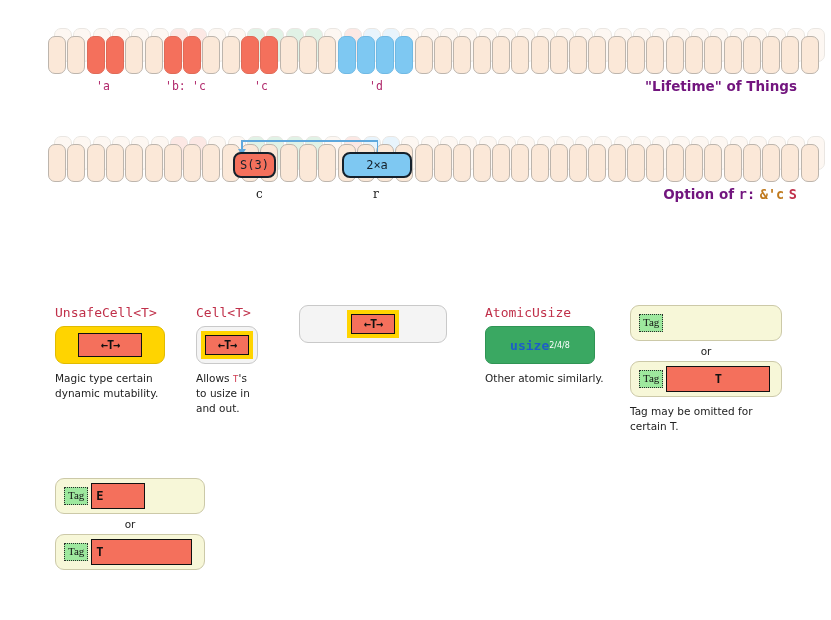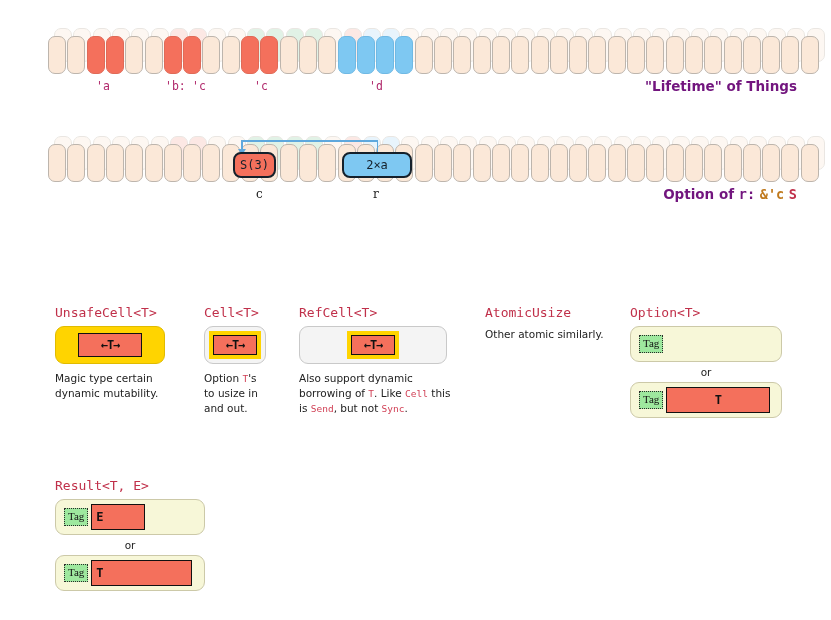--- a/index.html
+++ b/index.html
@@ -458,71 +458,71 @@
     <div class="tbox" style="width:64px; height:24px;">
       <span class="arrowT">←T→</span>
     </div>
   </div>
   <div class="card-desc">
     <span>Magic type certain</span><br>
     <span>dynamic mutability.</span>
   </div>
 </div>
 
-<div class="card" style="left:204px; top:305px; width:95px;">
+<div class="card" style="left:196px; top:305px; width:95px;">
   <div class="card-title">Cell&lt;T&gt;</div>
   <div class="outerbox" style="width:62px; height:38px;">
     <div class="yellowpad" style="width:52px; height:28px;">
       <div class="tbox" style="width:44px; height:20px;">
         <span class="arrowT">←T→</span>
       </div>
     </div>
   </div>
   <div class="card-desc">
-    <span>Option </span><span class="code">T</span><span>'s</span><br>
+    <span>Allows </span><span class="code">T</span><span>'s</span><br>
     <span>to usize in</span><br>
     <span>and out.</span>
   </div>
 </div>
 
 <div class="card" style="left:299px; top:305px; width:160px;">
-  <div class="card-title">RefCell&lt;T&gt;</div>
   <div class="outerbox" style="width:148px; height:38px;">
     <div class="yellowpad" style="width:52px; height:28px;">
       <div class="tbox" style="width:44px; height:20px;">
         <span class="arrowT">←T→</span>
       </div>
     </div>
   </div>
-  <div class="card-desc">
-    <span>Also support dynamic</span><br>
-    <span>borrowing of </span><span class="code">T</span><span>. Like </span><span class="code">Cell</span><span> this</span><br>
-    <span>is </span><span class="code">Send</span><span>, but not </span><span class="code">Sync</span><span>.</span>
-  </div>
 </div>
 
 <div class="card" style="left:485px; top:305px; width:120px;">
   <div class="card-title">AtomicUsize</div>
+  <div class="atomic" style="width:110px; height:38px;">
+    <span class="lbl">usize</span>
+      <span class="sub">2/4/8</span>
+  </div>
   <div class="card-desc">Other atomic similarly.</div>
 </div>
 
 <div class="card" style="left:630px; top:305px; width:152px;">
-  <div class="card-title">Option&lt;T&gt;</div>
   <div class="enumbox" style="width:152px; height:36px;">
     <span class="tag">Tag</span>
   </div>
   <div class="orword" style="width:152px; margin:4px 0 4px 0;">or</div>
   <div class="enumbox" style="width:152px; height:36px;">
     <span class="tag">Tag</span>
     <span class="payload center" style="width:104px; height:26px; margin-left:3px;">T</span>
   </div>
+  <div class="card-desc">
+    <span>Tag may be omitted for</span><br>
+    <span>certain T.</span>
+  </div>
 </div>
 
 <div class="card" style="left:55px; top:478px; width:150px;">
-  <div class="card-title">Result&lt;T, E&gt;</div>
   <div class="enumbox" style="width:150px; height:36px;">
     <span class="tag">Tag</span>
     <span class="payload left" style="width:54px; height:26px; margin-left:3px;">E</span>
   </div>
   <div class="orword" style="width:150px; margin:4px 0 4px 0;">or</div>
   <div class="enumbox" style="width:150px; height:36px;">
     <span class="tag">Tag</span>
     <span class="payload left" style="width:101px; height:26px; margin-left:3px;">T</span>
   </div>
 </div>

